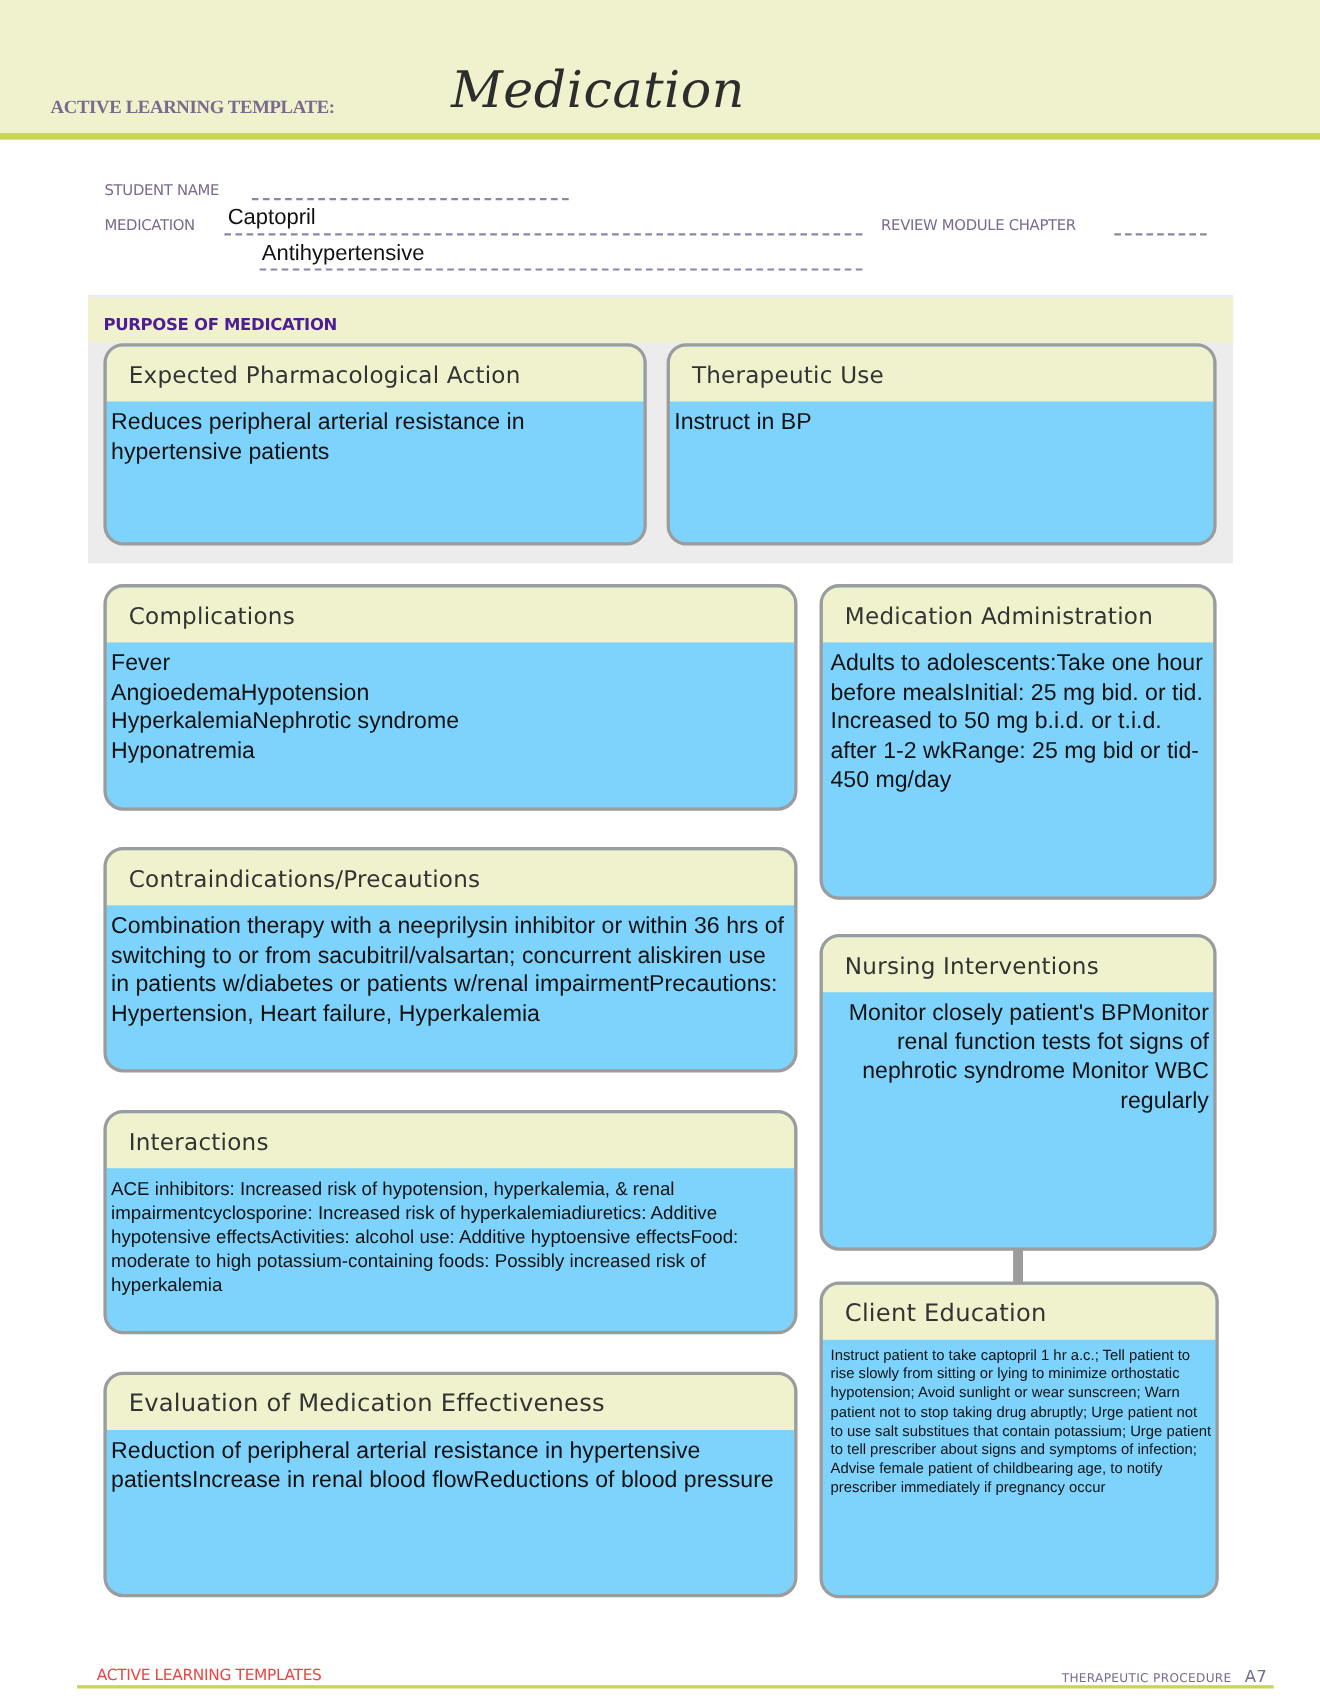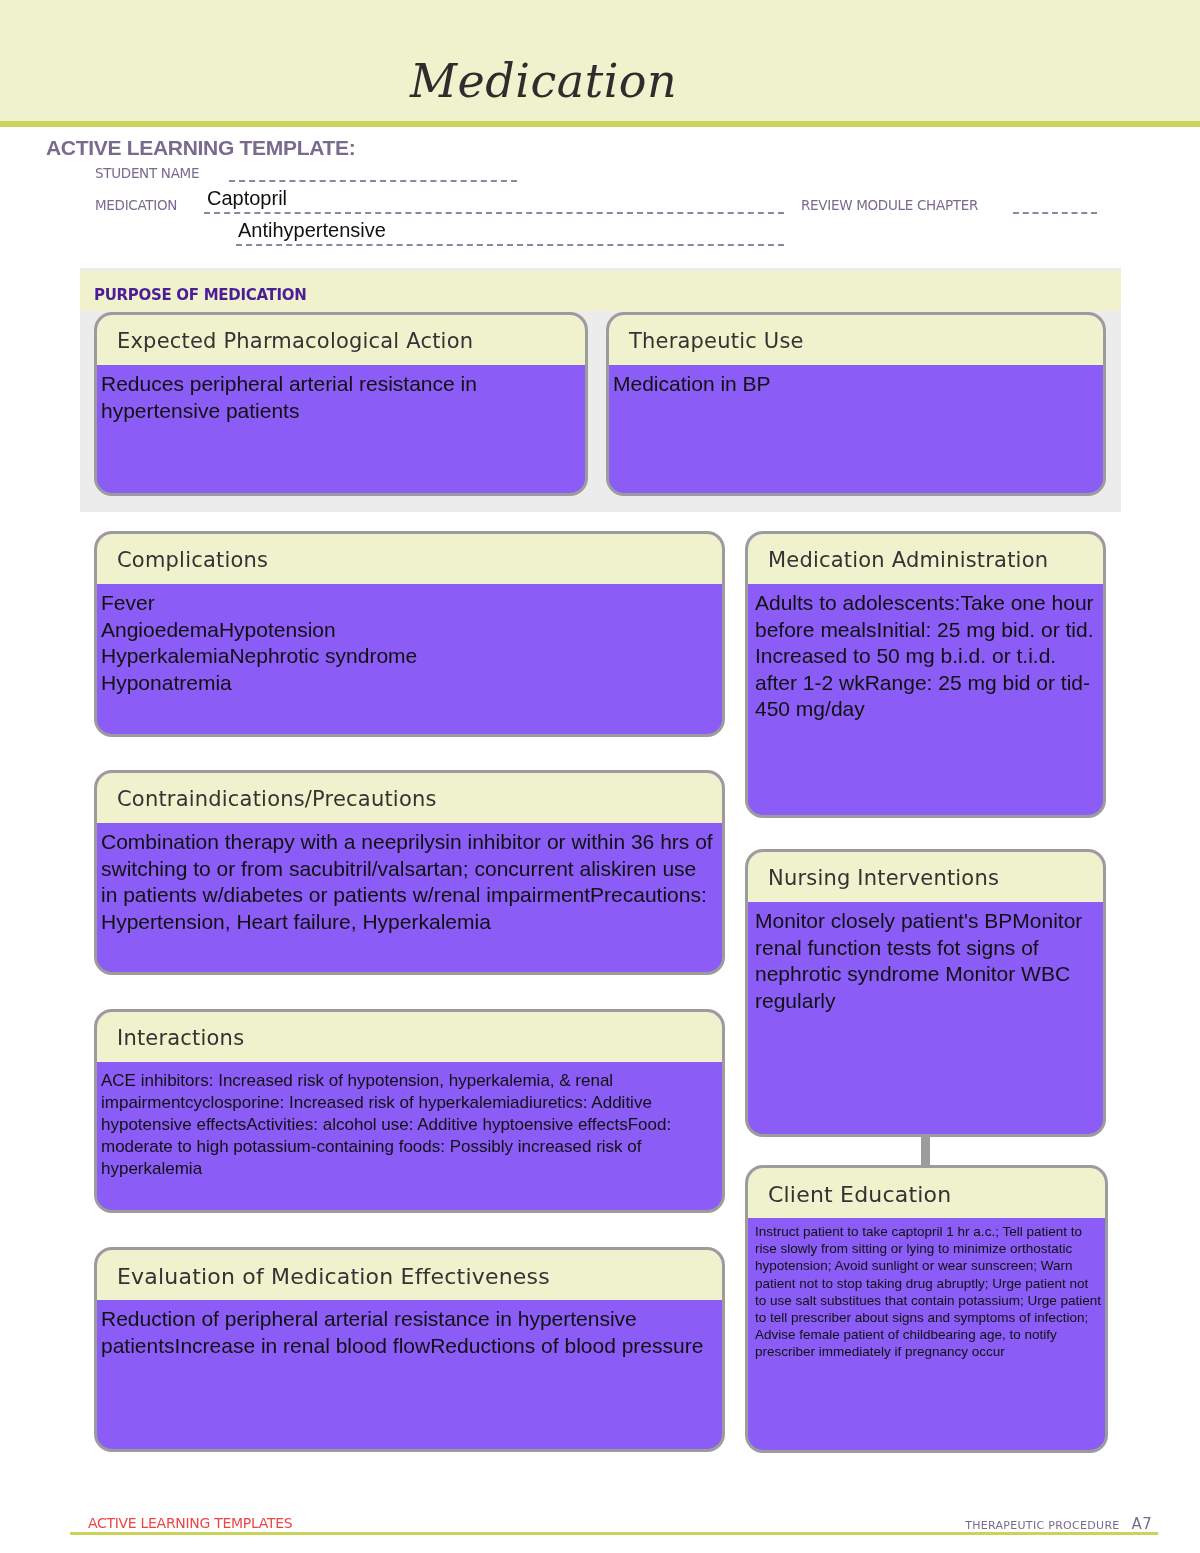--- a/index.html
+++ b/index.html
@@ -9,22 +9,22 @@
   .header-band {
     position: absolute; left: 0; top: 0; width: 1200px; height: 122px;
     background: #f0f2cd;
   }
   .header-rule {
     position: absolute; left: 0; top: 121px; width: 1200px; height: 6px;
     background: #ccd35a;
   }
   .header-label {
     position: absolute; left: 46px; top: 88px;
-    font-family: Liberation Sans, sans-serif; font-size: 21px; font-weight: bold;
-    color: #7a6a8e; letter-spacing: -0.3px; margin-top: 48px;
+    font-family: Liberation Serif, serif; font-size: 17px; font-weight: bold;
+    color: #7a6a8e; letter-spacing: -0.3px;
   }
   .header-title {
     position: absolute; left: 180px; top: 54px;
     font-family: "DejaVu Serif", serif; font-style: italic; font-size: 46px;
     color: #2d2d2d; letter-spacing: 0.5px;
   }
 
   .field-row { position: absolute; font-family: "DejaVu Sans", sans-serif; font-size: 13.5px; color: #7a6a8e; }
   .field-label { position: absolute; white-space: nowrap; letter-spacing: -0.3px; }
   .field-line { position: absolute; border-bottom: 2px dashed #8f84a3; height: 2px; }
@@ -38,21 +38,21 @@
     position: absolute; left: 80px; top: 271px; width: 1041px; height: 40px;
     background: #f0f2cd;
   }
   .purpose-title {
     position: absolute; left: 94px; top: 286px;
     font-family: "DejaVu Sans", sans-serif; font-size: 15px; font-weight: bold;
     color: #4c1d95; letter-spacing: -0.3px;
   }
 
   .card {
-    position: absolute; background: #8b5cf6;
+    position: absolute; background: #7dd3fc;
     border: 3px solid #9c9c9c; border-radius: 18px; overflow: hidden;
   }
   .card-head {
     background: #f0f2cd; height: 50px; padding: 14px 0 0 20px;
     font-family: "DejaVu Sans", sans-serif; font-size: 21px; color: #333;
     letter-spacing: 0.2px;
   }
   .card-body {
     padding: 6px 4px 0 4px;
     font-family: "Liberation Sans", sans-serif; font-size: 21px; line-height: 26.5px; color: #111;
@@ -112,21 +112,21 @@
 <div class="purpose-title">PURPOSE OF MEDICATION</div>
 
 <div class="card" style="left:94px; top:312px; width:494px; height:184px;">
   <div class="card-head">Expected Pharmacological Action</div>
   <div class="card-body">Reduces peripheral arterial resistance in
 hypertensive patients</div>
 </div>
 
 <div class="card" style="left:606px; top:312px; width:500px; height:184px;">
   <div class="card-head">Therapeutic Use</div>
-  <div class="card-body">Medication in BP</div>
+  <div class="card-body">Instruct in BP</div>
 </div>
 
 <div class="card" style="left:94px; top:531px; width:631px; height:206px;">
   <div class="card-head">Complications</div>
   <div class="card-body">Fever
 AngioedemaHypotension
 HyperkalemiaNephrotic syndrome
 Hyponatremia</div>
 </div>
 
@@ -145,21 +145,21 @@
   <div class="card-body">Reduction of peripheral arterial resistance in hypertensive patientsIncrease in renal blood flowReductions of blood pressure</div>
 </div>
 
 <div class="card" style="left:745px; top:531px; width:361px; height:287px;">
   <div class="card-head">Medication Administration</div>
   <div class="card-body" style="padding-left:7px;">Adults to adolescents:Take one hour before mealsInitial: 25 mg bid. or tid. Increased to 50 mg b.i.d. or t.i.d. after 1-2 wkRange: 25 mg bid or tid- 450 mg/day</div>
 </div>
 
 <div class="card" style="left:745px; top:849px; width:361px; height:288px;">
   <div class="card-head">Nursing Interventions</div>
-  <div class="card-body" style="padding-left:7px;">Monitor closely patient's BPMonitor renal function tests fot signs of nephrotic syndrome Monitor WBC regularly</div>
+  <div class="card-body" style="padding-left:7px;text-align:right;">Monitor closely patient's BPMonitor renal function tests fot signs of nephrotic syndrome Monitor WBC regularly</div>
 </div>
 
 <div class="connector"></div>
 
 <div class="card" style="left:745px; top:1165px; width:363px; height:288px;">
   <div class="card-head" style="font-size:22px;">Client Education</div>
   <div class="card-body tiny">Instruct patient to take captopril 1 hr a.c.; Tell patient to rise slowly from sitting or lying to minimize orthostatic hypotension; Avoid sunlight or wear sunscreen; Warn patient not to stop taking drug abruptly; Urge patient not to use salt substitues that contain potassium; Urge patient to tell prescriber about signs and symptoms of infection; Advise female patient of childbearing age, to notify prescriber immediately if pregnancy occur</div>
 </div>
 
 <div class="footer-left">ACTIVE LEARNING TEMPLATES</div>

